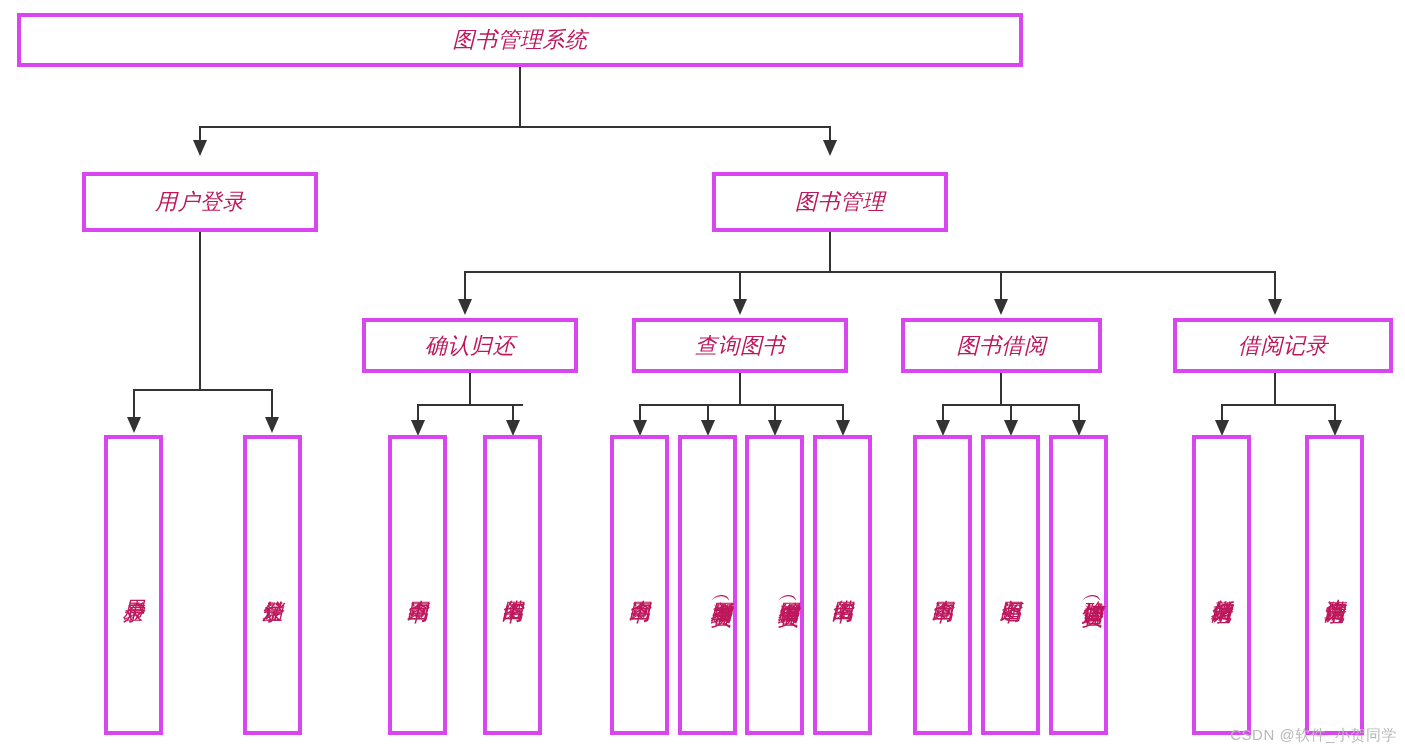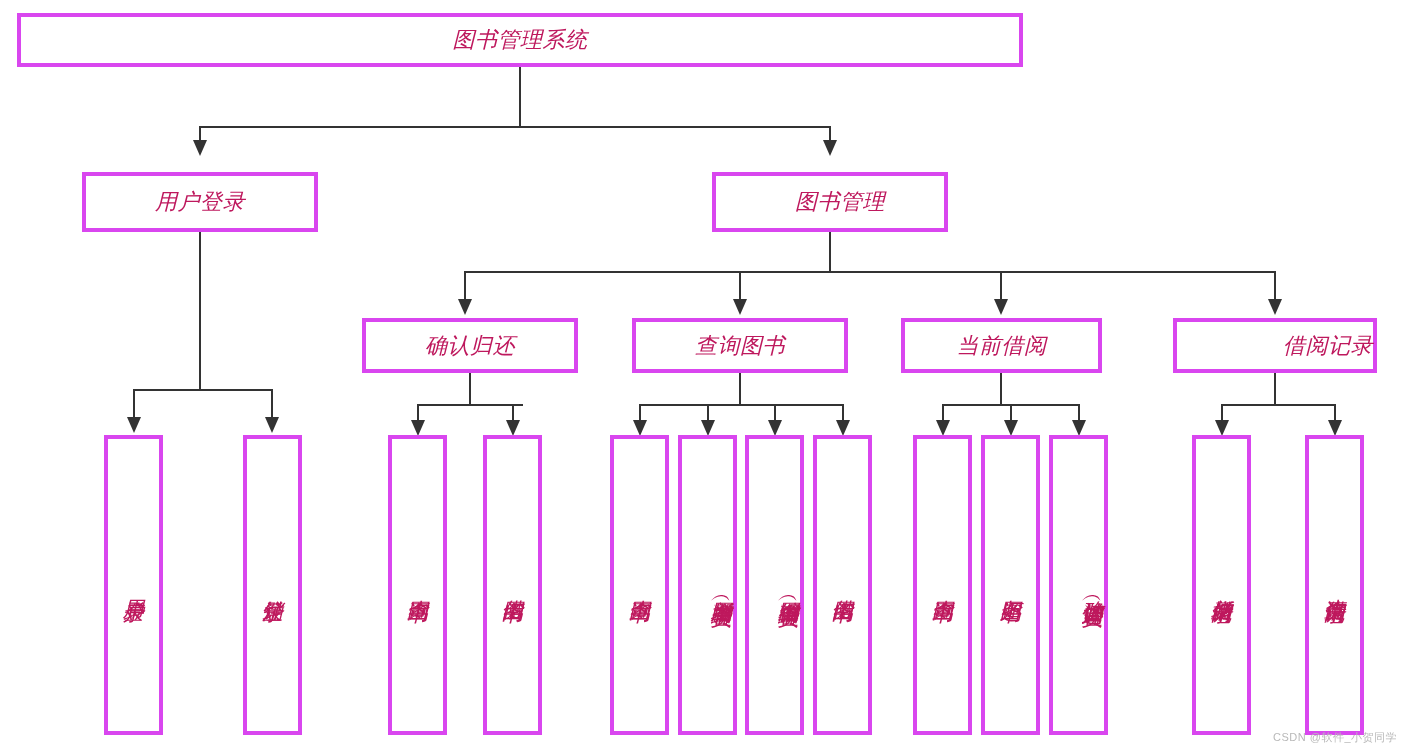--- a/index.html
+++ b/index.html
@@ -59,21 +59,21 @@
     width: 0;
     height: 0;
     border-left: 7px solid transparent;
     border-right: 7px solid transparent;
     border-top: 16px solid #333333;
   }
   .watermark {
     position: absolute;
     right: 8px;
     bottom: 2px;
-    font-size: 11px;
+    font-size: 15px;
     color: #b9b9b9;
     white-space: nowrap;
     letter-spacing: 0.5px;
   }
 </style>
 </head>
 <body>
 
 <div id="canvas">
 
@@ -114,23 +114,23 @@
   <div class="edge edge-v" style="left:1274px; top:271px; width:2px; height:30px;"></div>
   <div class="arrow" style="left:1268px; top:299px;"></div>
 
   <div class="node node-h" style="left:362px; top:318px; width:216px; height:55px;">
     <span>确认归还</span>
   </div>
   <div class="node node-h" style="left:632px; top:318px; width:216px; height:55px;">
     <span>查询图书</span>
   </div>
   <div class="node node-h" style="left:901px; top:318px; width:201px; height:55px;">
-    <span>当前借阅</span>
-  </div>
-  <div class="node node-h" style="left:1173px; top:318px; width:204px; height:55px;justify-content:flex-end;">
+    <span>图书借阅</span>
+  </div>
+  <div class="node node-h" style="left:1173px; top:318px; width:220px; height:55px;">
     <span>借阅记录</span>
   </div>
 
   <div class="edge edge-v" style="left:469px; top:373px; width:2px; height:32px;"></div>
   <div class="edge edge-h" style="left:417px; top:404px; width:106px; height:2px;"></div>
   <div class="edge edge-v" style="left:417px; top:404px; width:2px; height:18px;"></div>
   <div class="arrow" style="left:411px; top:420px;"></div>
   <div class="edge edge-v" style="left:512px; top:404px; width:2px; height:18px;"></div>
   <div class="arrow" style="left:506px; top:420px;"></div>
 

